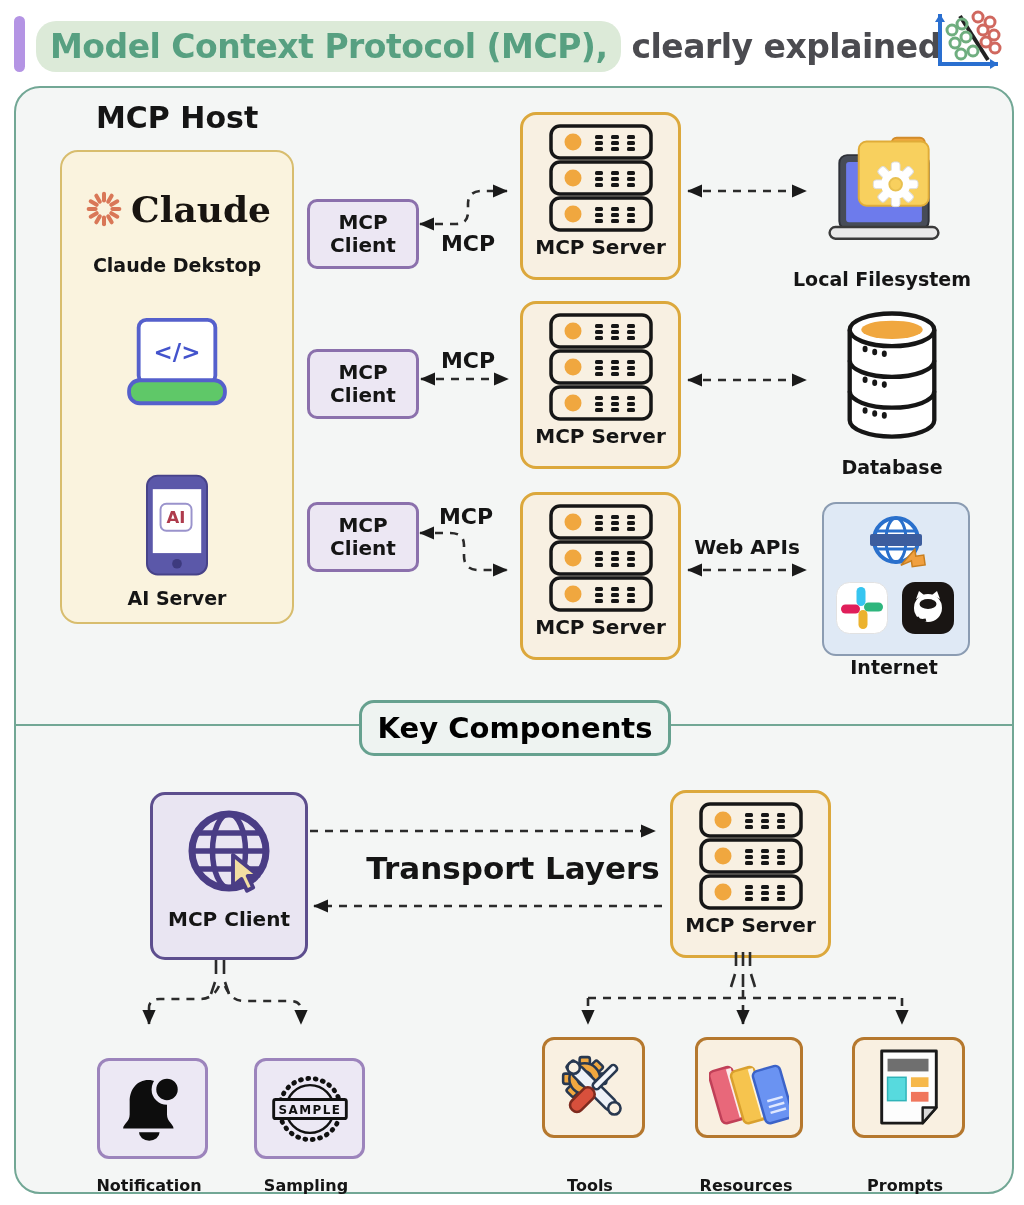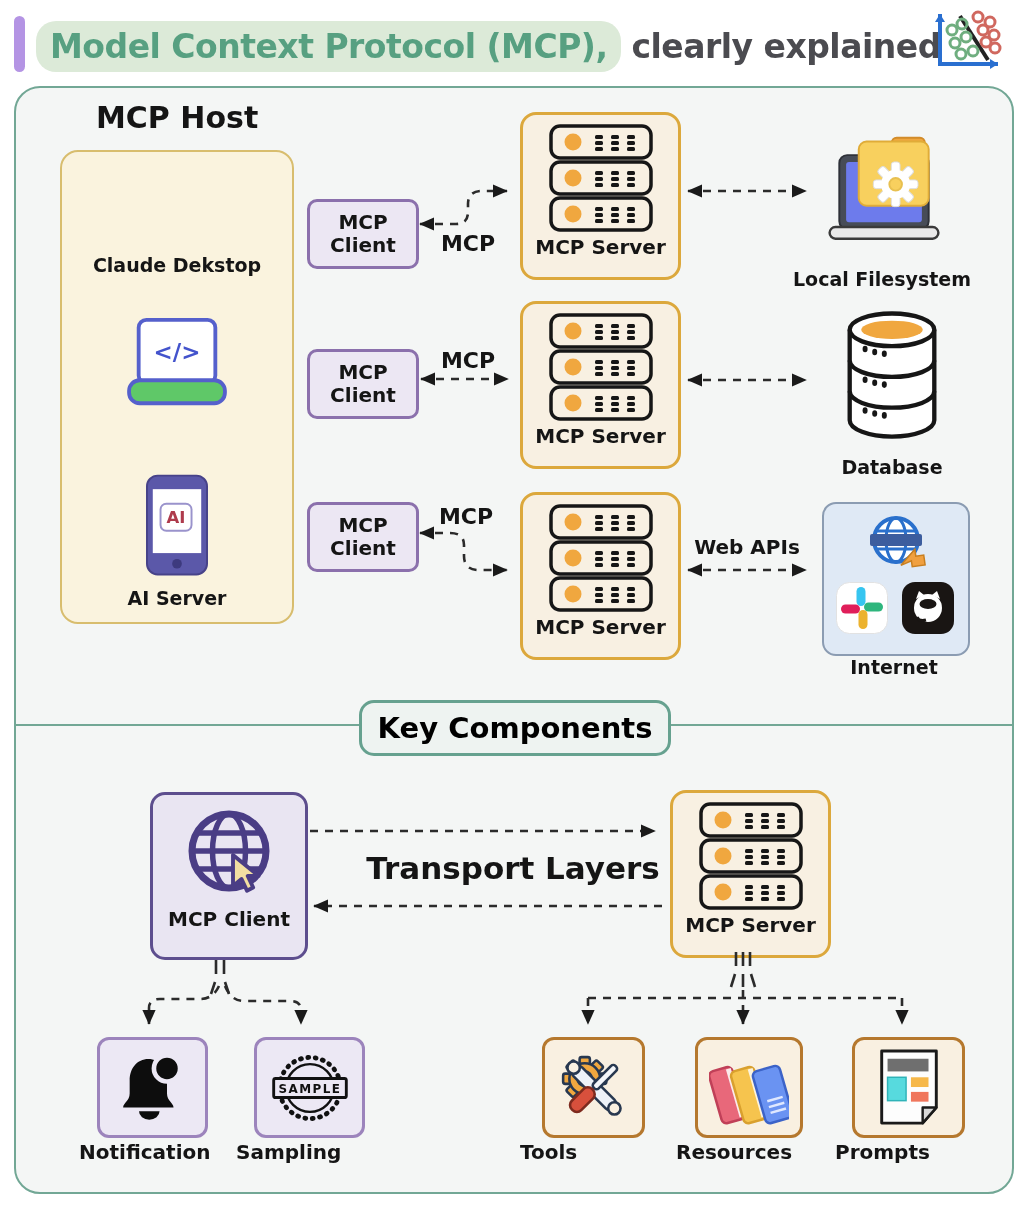--- a/index.html
+++ b/index.html
@@ -36,24 +36,24 @@
   
   #divider{left:0;top:636px;width:100%;height:0;border-top:2.5px solid #72a795;}
   #kc-pill{left:343px;top:612px;width:306px;height:50px;background:#eef3f1;border:3px solid #66a18f;
     border-radius:15px;display:flex;align-items:center;justify-content:center;
     font-size:29px;font-weight:bold;color:#000000;}
   #kc-client-box{left:134px;top:704px;width:152px;height:162px;background:#e9e5f2;
     border:3.5px solid #5d4e8e;border-radius:15px;display:flex;flex-direction:column;align-items:center;}
   #kc-server-box{left:654px;top:702px;}
   #transport-label{left:347px;top:762px;width:300px;font-size:31px;font-weight:bold;text-align:center;}
   .purple-cap{width:105px;height:95px;background:#ece8f4;border:3px solid #9c84bc;border-radius:12px;
-    display:flex;align-items:center;justify-content:center;}
+    display:flex;align-items:center;justify-content:center;margin-top:21px;}
   .orange-cap{height:95px;background:#f9f0e1;border:3px solid #b5782e;border-radius:12px;
     display:flex;align-items:center;justify-content:center;}
-  .cap-label{font-size:20px;font-weight:bold;text-align:left;width:140px;}
+  .cap-label{font-size:16px;font-weight:bold;text-align:center;width:140px;margin-top:36px;}
   #arrows{left:0;top:0;width:1024px;height:1205px;pointer-events:none;z-index:6;}
 </style>
 </head>
 <body>
 
 <div class="abs" id="accent-bar"></div>
 <div class="abs" id="title-row">
   <span id="title-highlight">Model Context Protocol (MCP),</span>
   <span id="title-rest">clearly explained</span>
 </div>
@@ -78,20 +78,39 @@
       <circle cx="56" cy="36" r="5"></circle>
       <circle cx="65" cy="42" r="5"></circle>
   </g>
 </svg>
 
 <div class="abs" id="container">
 
   <div class="abs lbl" id="mcp-host-heading">MCP Host</div>
 
   <div class="abs" id="host-box">
+    <div class="abs" id="claude-row">
+      <svg width="42" height="42" viewBox="0 0 46 46">
+        <g transform="translate(23,23)" fill="#d97757">
+          <rect x="-2.2" y="-19" width="4.4" height="12" rx="2.2"></rect>
+          <rect x="-2.2" y="-19" width="4.4" height="12" rx="2.2" transform="rotate(30)"></rect>
+          <rect x="-2.2" y="-19" width="4.4" height="12" rx="2.2" transform="rotate(60)"></rect>
+          <rect x="-2.2" y="-19" width="4.4" height="12" rx="2.2" transform="rotate(90)"></rect>
+          <rect x="-2.2" y="-19" width="4.4" height="12" rx="2.2" transform="rotate(120)"></rect>
+          <rect x="-2.2" y="-19" width="4.4" height="12" rx="2.2" transform="rotate(150)"></rect>
+          <rect x="-2.2" y="-19" width="4.4" height="12" rx="2.2" transform="rotate(180)"></rect>
+          <rect x="-2.2" y="-19" width="4.4" height="12" rx="2.2" transform="rotate(210)"></rect>
+          <rect x="-2.2" y="-19" width="4.4" height="12" rx="2.2" transform="rotate(240)"></rect>
+          <rect x="-2.2" y="-19" width="4.4" height="12" rx="2.2" transform="rotate(270)"></rect>
+          <rect x="-2.2" y="-19" width="4.4" height="12" rx="2.2" transform="rotate(300)"></rect>
+          <rect x="-2.2" y="-19" width="4.4" height="12" rx="2.2" transform="rotate(330)"></rect>
+        </g>
+      </svg>
+      <span id="claude-wordmark">Claude</span>
+    </div>
     <div class="abs sub-label" style="top:102px">Claude Dekstop</div>
     <div class="abs host-center" style="top:165px">
       <svg width="116" height="92" viewBox="0 0 120 96">
         <rect x="20" y="3" width="80" height="66" rx="8" fill="#fff" stroke="#5560cc" stroke-width="4"></rect>
         <text x="60" y="45" text-anchor="middle" font-size="24" font-weight="bold" fill="#4353cc">&lt;/&gt;</text>
         <rect x="10" y="66" width="100" height="24" rx="11" fill="#5fc868" stroke="#5560cc" stroke-width="4"></rect>
       </svg>
     </div>
     <div class="abs host-center" style="top:322px">
       <svg width="62" height="102" viewBox="0 0 64 104">

